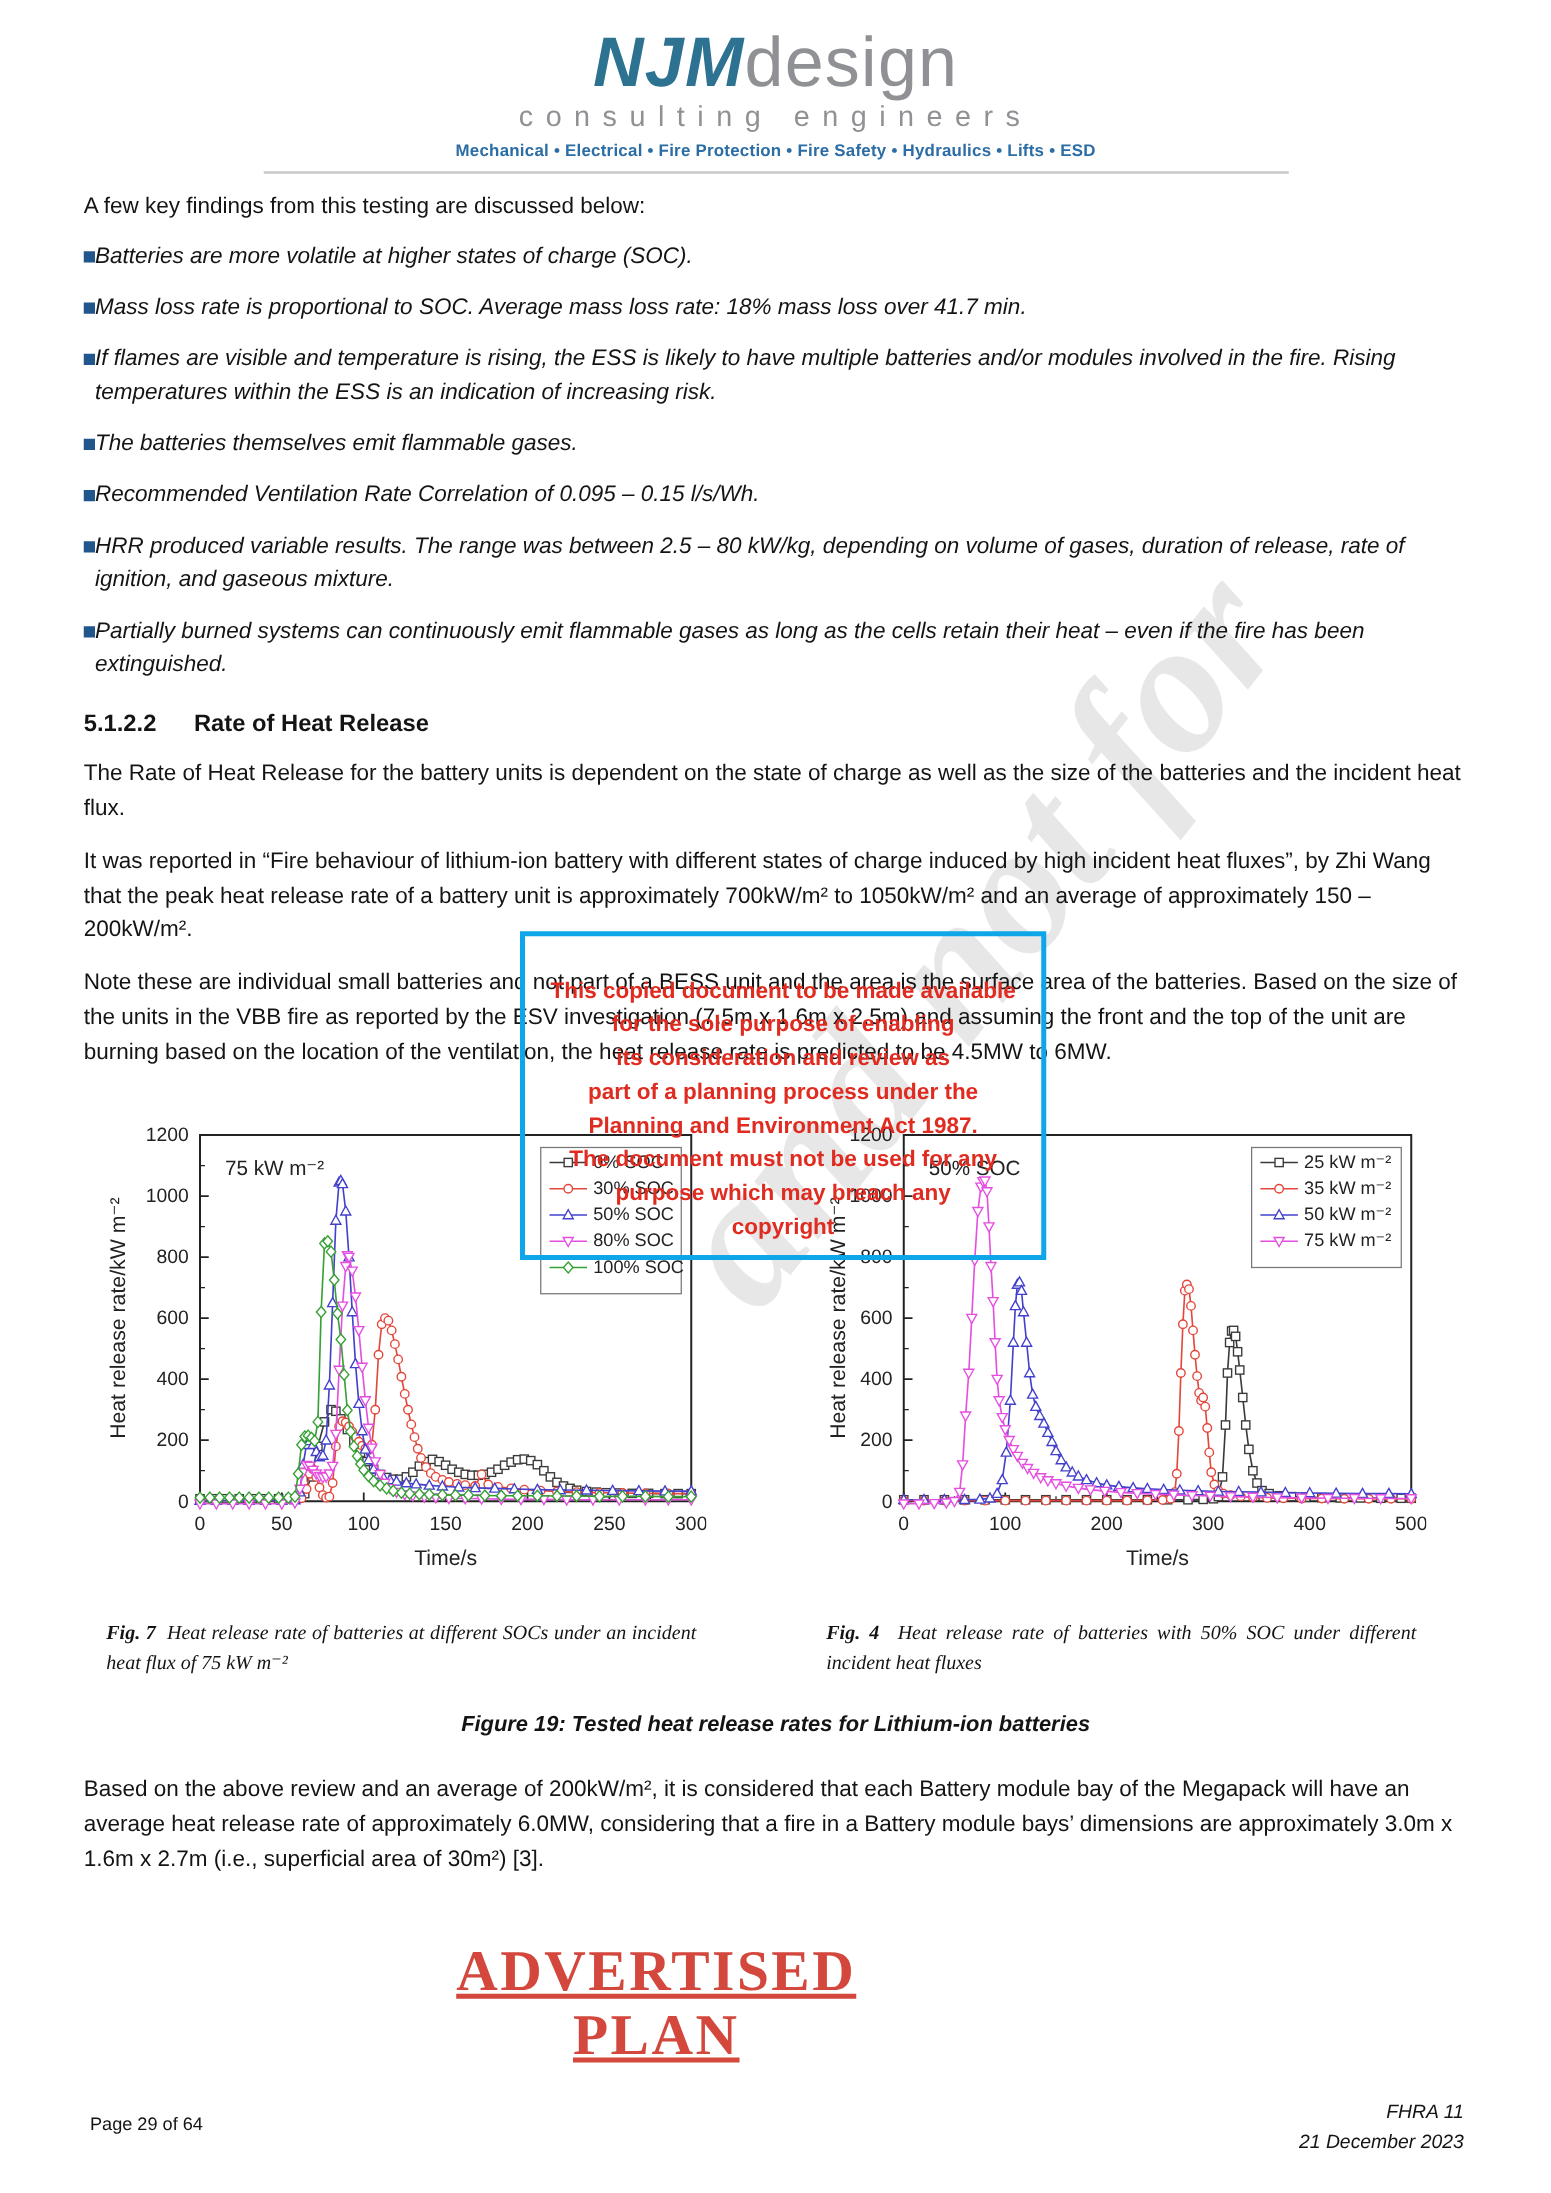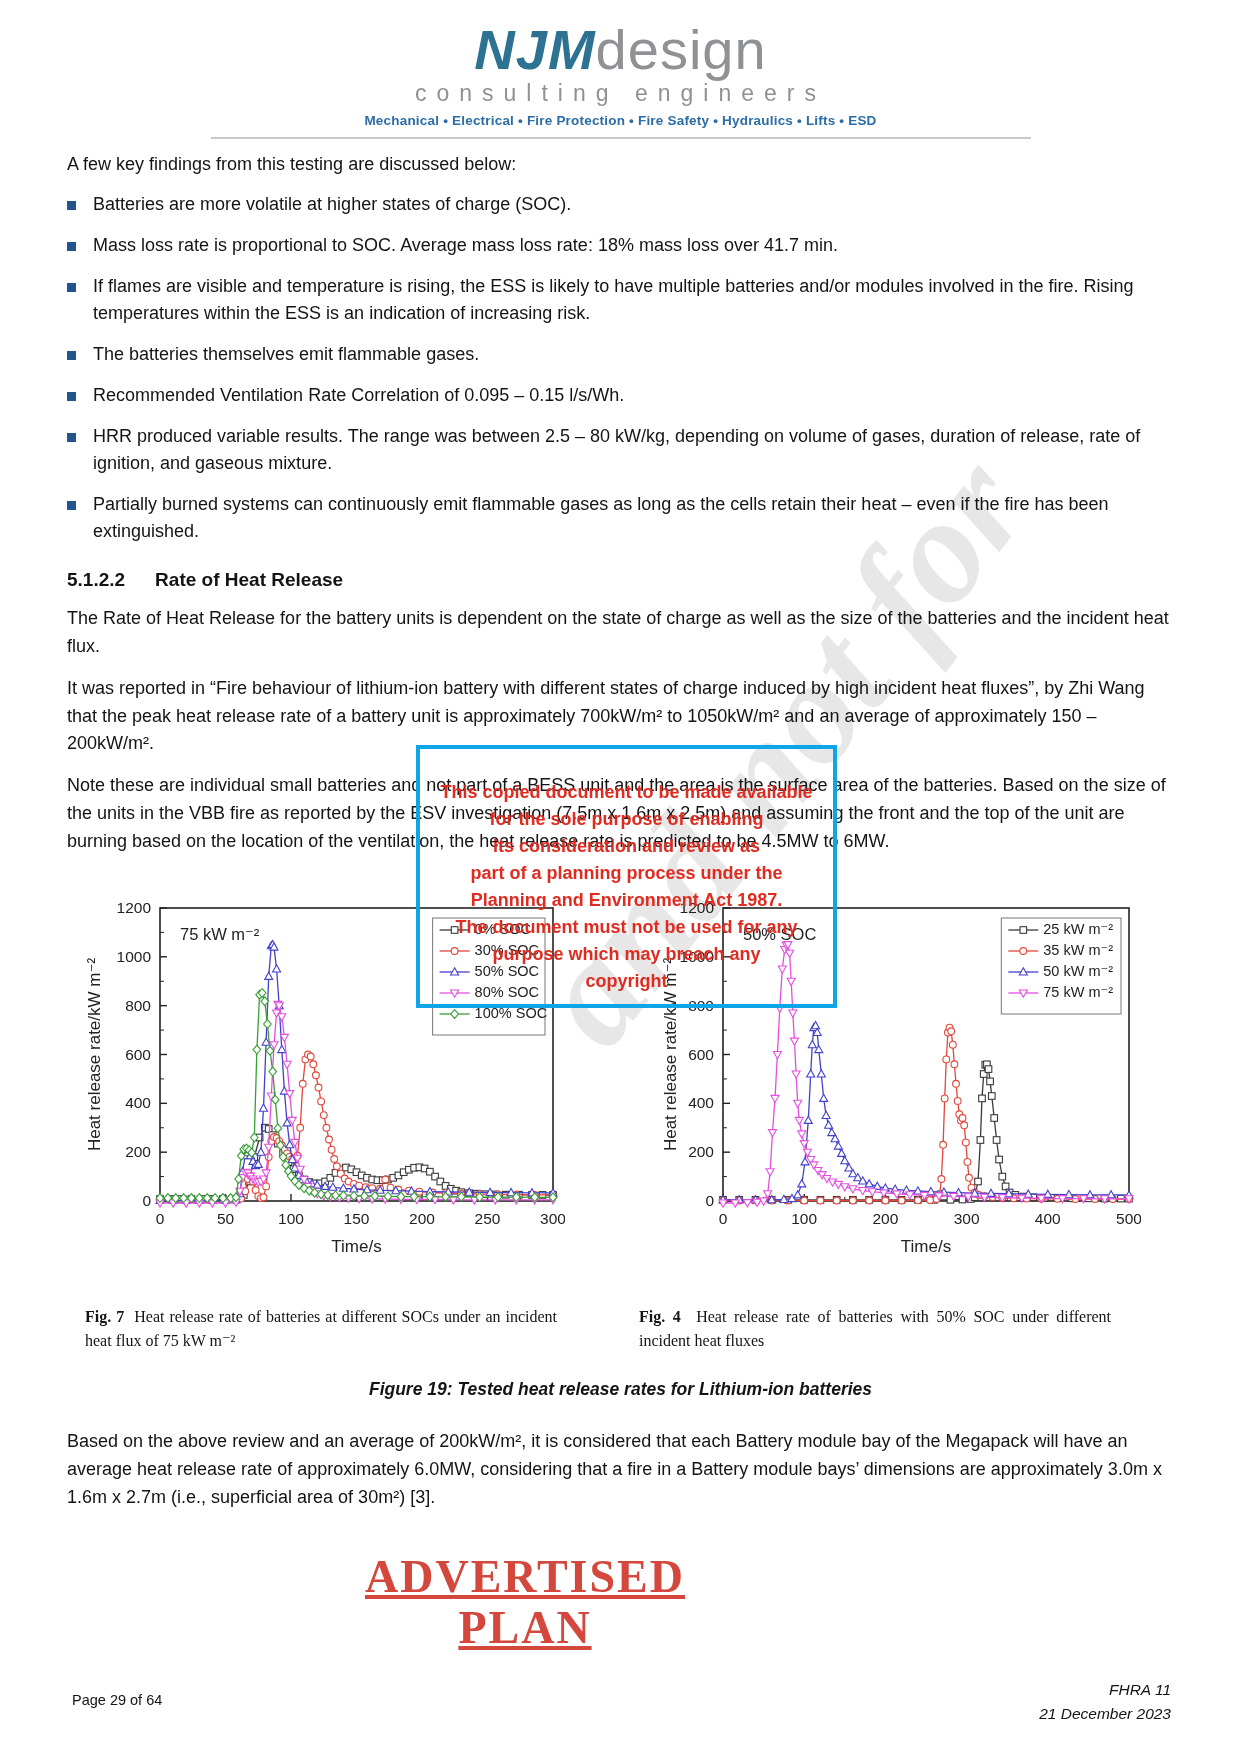--- a/index.html
+++ b/index.html
@@ -10,29 +10,29 @@
   .hdr{text-align:center;}
   .logo-line{line-height:1;}
   .njm{font-size:56px;font-weight:bold;color:#2d7291;letter-spacing:1px;font-style:italic;}
   .design{font-size:56px;color:#8f9194;letter-spacing:1px;}
   .tagline{font-size:23px;color:#8f9194;letter-spacing:10px;margin-top:2px;}
   .services{font-size:13.5px;font-weight:bold;color:#2c6da6;margin-top:6px;letter-spacing:.2px;}
   .hdr-line{width:820px;margin:9px auto 0 auto;border-bottom:2px solid #c9c9c9;}
   
   .para{font-size:18px;line-height:1.55;margin:14px 0 12px 0;}
   .intro{margin-top:12px;}
-  .bullet{display:flex;gap:17px;margin:0 0 14px 0;}
+  .bullet{display:flex;margin:0 0 14px 0;font-style:italic;}
   .bullet .sq{flex:none;width:9px;height:9px;background:#20568c;margin-top:10px;}
   .bullet .bt{font-size:18px;line-height:1.5;}
   .h3{font-size:19px;font-weight:bold;margin:24px 0 6px 0;}
   .h3 .num{margin-right:30px;}
   
   .charts-row{display:flex;padding-left:18px;gap:96px;margin-top:28px;}
   svg text{font-family:"Liberation Sans","DejaVu Sans",sans-serif;fill:#222;}
-  .caps-row{display:flex;padding-left:18px;gap:82px;margin-top:46px;}
+  .caps-row{display:flex;padding-left:18px;gap:104px;margin-top:36px;font-style:italic;}
   .cap{width:472px;font-family:"Liberation Serif","DejaVu Serif",serif;font-size:16px;
        line-height:1.5;text-align:justify;}
   .cap b{font-weight:bold;}
   .fig19{margin-top:26px;text-align:center;font-size:17.5px;font-weight:bold;font-style:italic;}
   .closing{margin-top:28px;}
   
   .stamp-box{position:absolute;z-index:5;left:416px;top:745px;width:421px;height:263px;
       border:4px solid #0ea5e9;box-sizing:border-box;padding-top:30px;text-align:center;
       font-family:Liberation Sans, sans-serif;font-weight:bold;
       font-size:18px;line-height:27px;color:#e02b20;}

